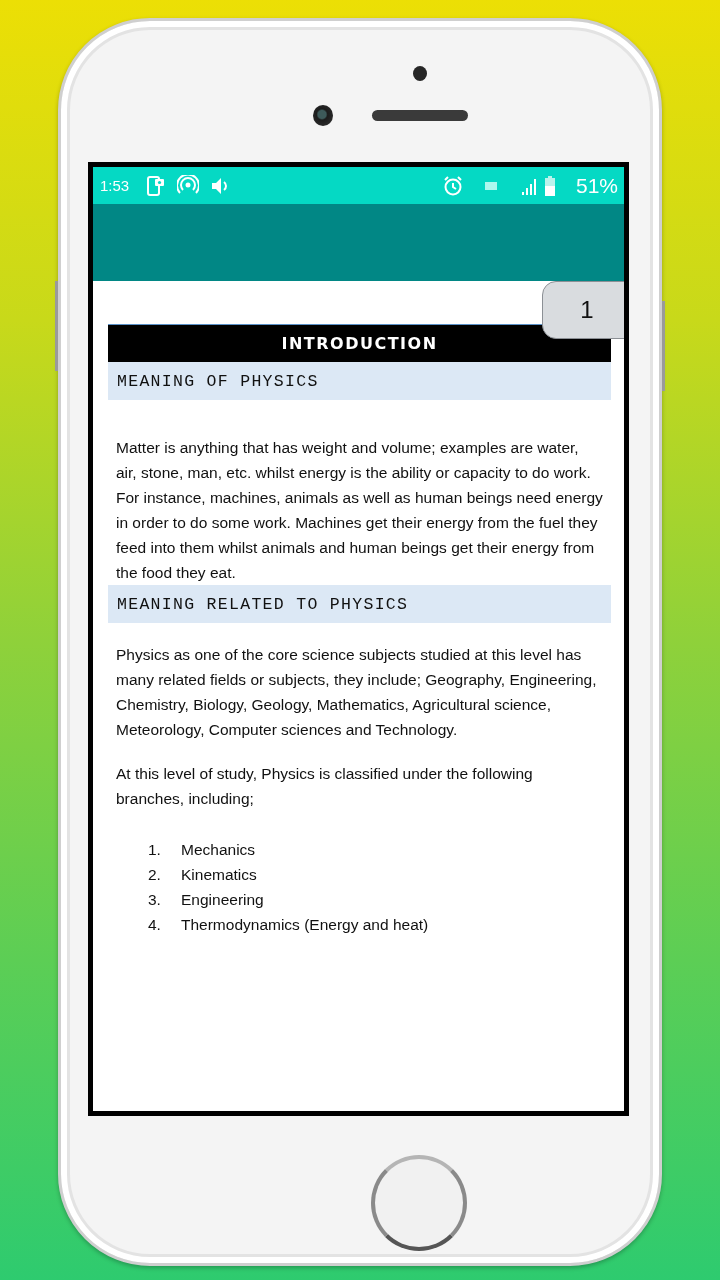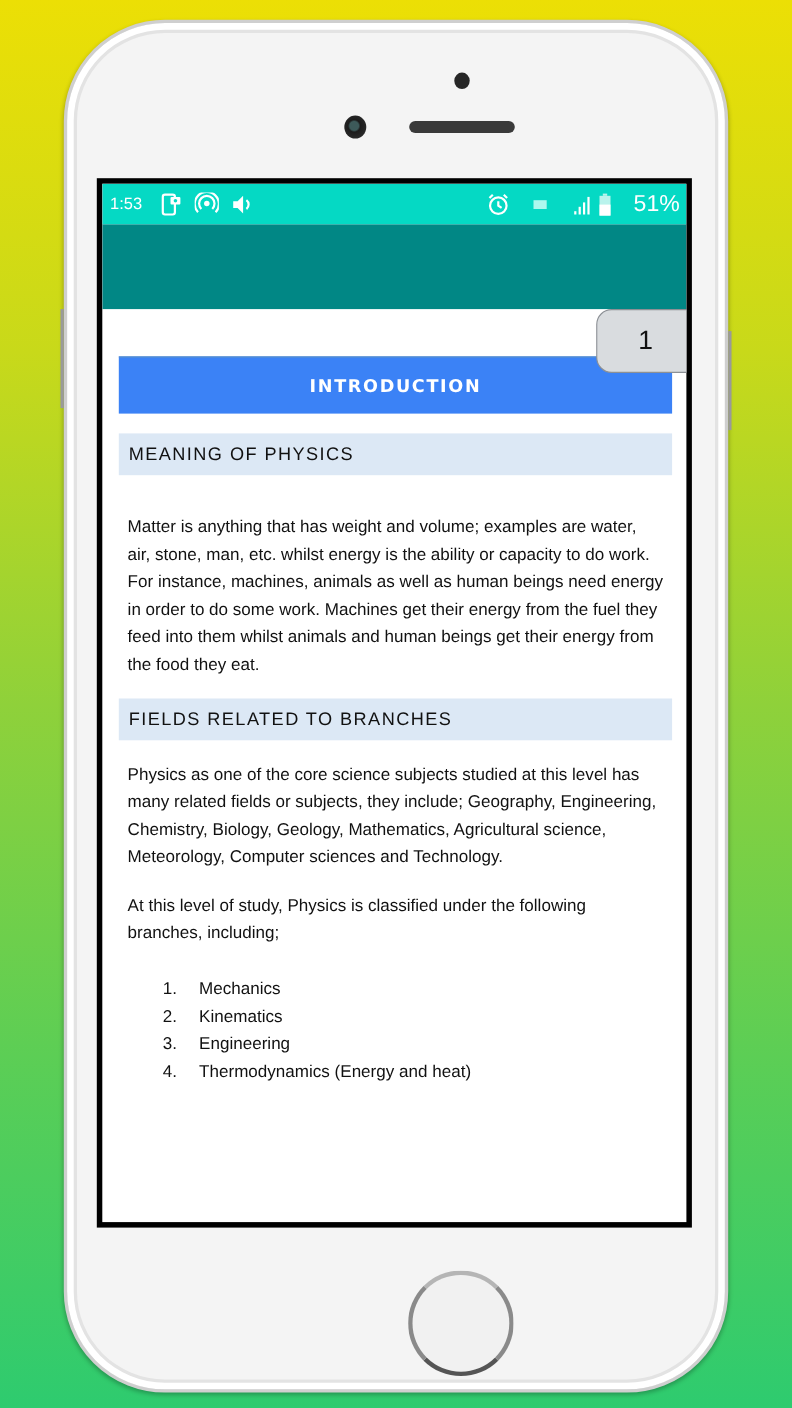--- a/index.html
+++ b/index.html
@@ -60,31 +60,30 @@
     .page-badge {
       position: absolute; right: -8px; top: 0;
       width: 90px; height: 58px;
       background: #d9dcdf; border: 1px solid #8c9095;
       border-radius: 14px 0 0 14px;
       display: flex; align-items: center; justify-content: center;
       font-size: 24px; color: #111;
       z-index: 3;
     }
     .intro {
-      height: 52px; background: #3b82f6; color: #ffffff;
+      height: 38px; background: #000000; color: #ffffff;
       font-family: "DejaVu Sans", sans-serif; font-weight: bold;
       font-size: 16px; letter-spacing: 1.5px;
       display: flex; align-items: center; justify-content: center;
       border-top: 1px solid #5b91c7;
     }
     .section-head {
       height: 38px; background: #dce8f5; color: #111;
-      font-family: Liberation Sans, sans-serif; font-size: 16.5px; letter-spacing: 1.3px;
+      font-family: Liberation Mono, monospace; font-size: 16.5px; letter-spacing: 1.3px;
       display: flex; align-items: center; padding-left: 9px;
-      margin-top: 18px;
     }
     .para {
       font-family: "Liberation Sans", sans-serif; font-size: 15.5px; color: #111;
       line-height: 25px; padding: 0 8px;
     }
     .para b { font-weight: bold; }
     .gap-s { height: 16px; } .gap-m { height: 19px; }
     .list { padding-left: 40px; font-size: 15.5px; color: #111; line-height: 25px; margin-top: 26px; }
     .list-item { display: flex; }
     .list-item .num { width: 33px; }
@@ -162,21 +161,21 @@
       <span>1</span>
     </div>
 
     <div class="intro">INTRODUCTION</div>
 
     <div class="section-head">MEANING OF PHYSICS</div>
     <div class="gap-m"></div>
     <div class="gap-s"></div>
     <p class="para">Matter is anything that has weight and volume; examples are water, air, stone, man, etc. whilst energy is the ability or capacity to do work. For instance, machines, animals as well as human beings need energy in order to do some work. Machines get their energy from the fuel they feed into them whilst animals and human beings get their energy from the food they eat.</p>
 
-    <div class="section-head">FIELDS RELATED TO BRANCHES</div>
+    <div class="section-head">MEANING RELATED TO PHYSICS</div>
     <div class="gap-m"></div>
     <p class="para">Physics as one of the core science subjects studied at this level has many related fields or subjects, they include; Geography, Engineering, Chemistry, Biology, Geology, Mathematics, Agricultural science, Meteorology, Computer sciences and Technology.</p>
 
     <div class="gap-m"></div>
     <p class="para">At this level of study, Physics is classified under the following branches, including;</p>
 
     <div class="list">
       <div class="list-item">
           <span class="num">1.</span>
           <span>Mechanics</span>

